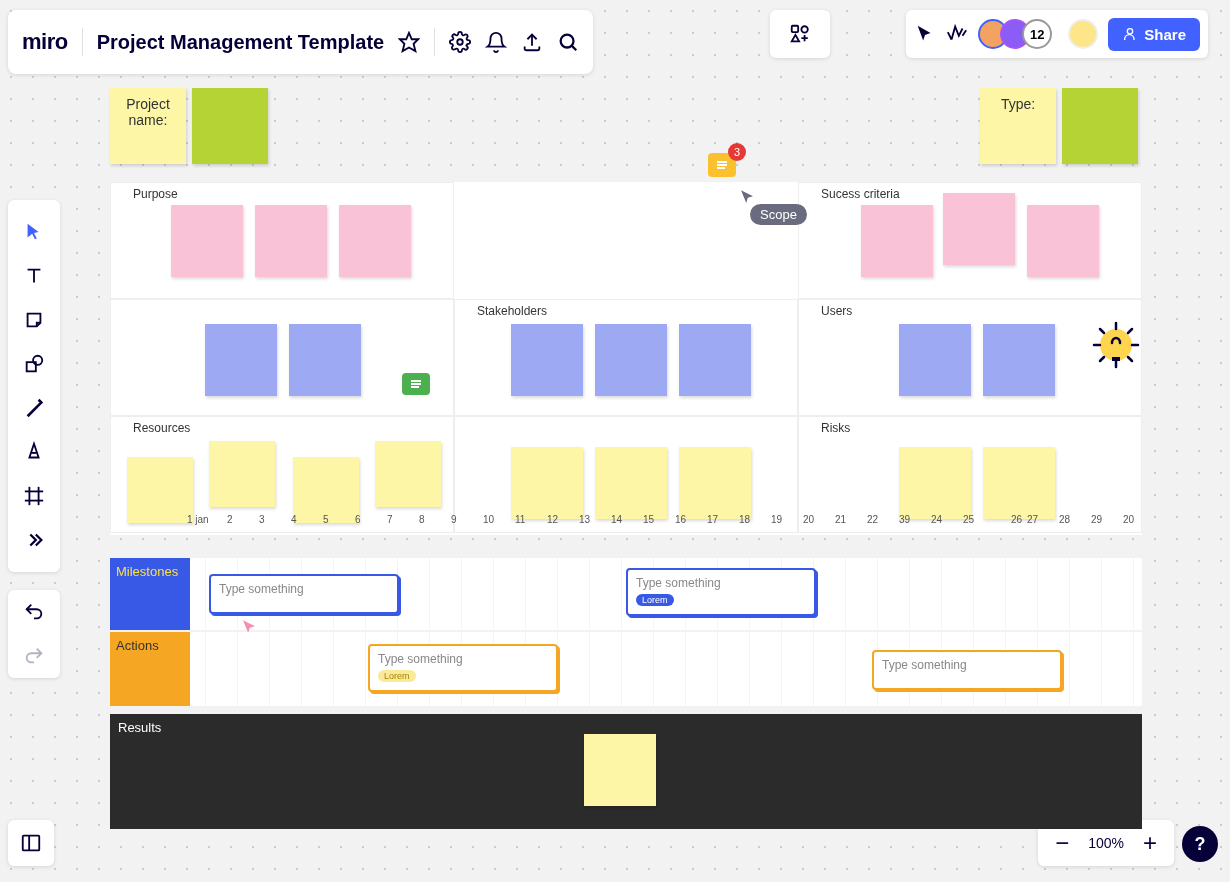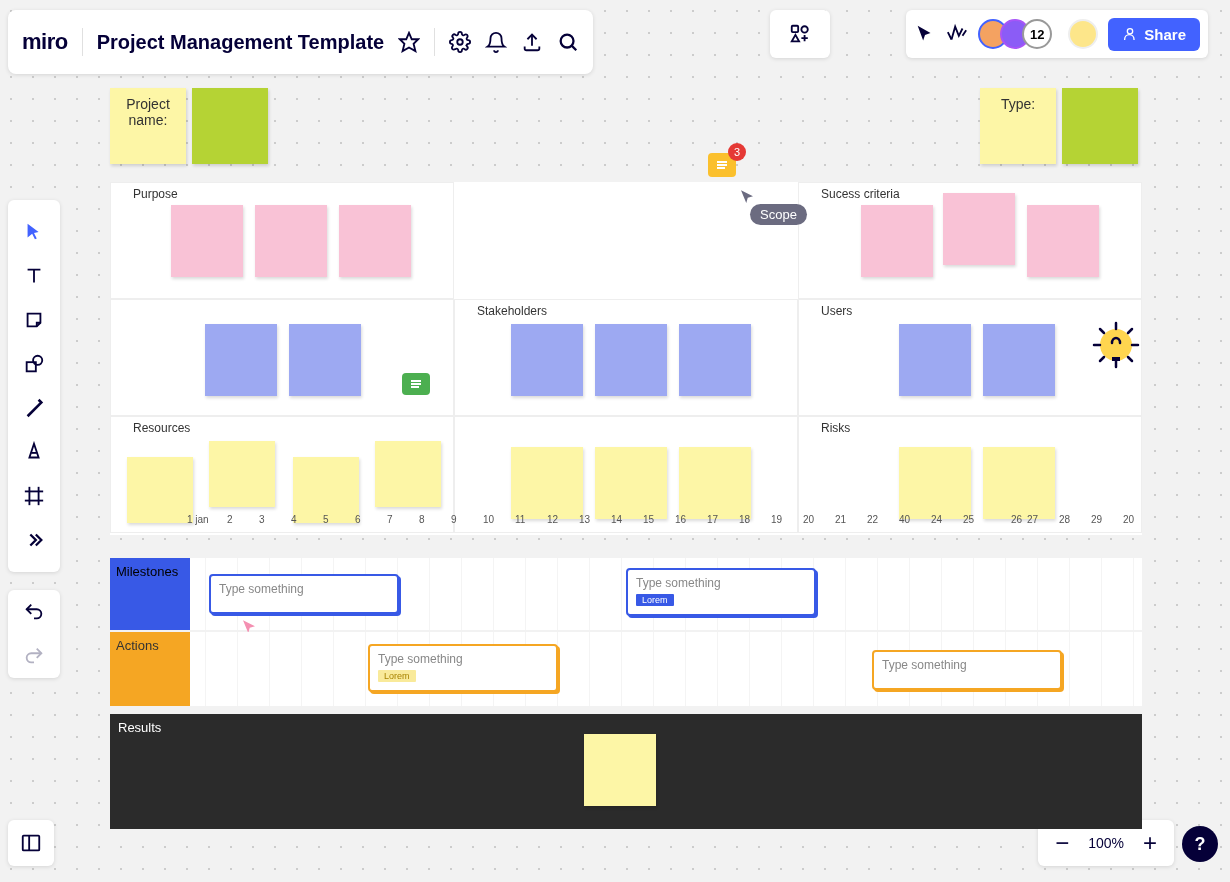--- a/index.html
+++ b/index.html
@@ -168,37 +168,37 @@
 .timeline-labels span { position: absolute; }
 
 .milestones-row, .actions-row {
   position: absolute; left: 0; width: 1032px;
   background: repeating-linear-gradient(to right, #fff 0, #fff 31px, #f4f4f4 31px, #f4f4f4 32px);
 }
 .milestones-row { top: 470px; height: 72px; }
 .actions-row { top: 544px; height: 74px; }
 .row-label {
   position: absolute; left: 0; top: 0; width: 80px;
-  color: #000000; font-size: 13px; padding: 6px;
+  color: #fde047; font-size: 13px; padding: 6px;
 }
 .milestones-row .row-label { background: #3859e6; height: 72px; }
 .actions-row .row-label { background: #f5a623; height: 74px; color: #333; }
 
 .card {
   position: absolute;
   border: 2px solid;
   border-radius: 4px;
   background: #fff;
   padding: 6px 8px;
   font-size: 12px;
   color: #888;
 }
 .card.blue { border-color: #3859e6; box-shadow: 2px 2px 0 #3859e6; }
 .card.yellow { border-color: #f5a623; box-shadow: 2px 2px 0 #f5a623; }
-.tag { display: inline-block; font-size: 9px; padding: 1px 6px; border-radius: 1px; margin-top: 4px; }
+.tag { display: inline-block; font-size: 9px; padding: 1px 6px; border-radius: 6px; margin-top: 4px; }
 .tag.blue { background: #3859e6; color: #fff; }
 .tag.yellow { background: #f9ea9a; color: #a88300; }
 
 
 .results {
   position: absolute; top: 626px; left: 0;
   width: 1032px; height: 115px;
   background: #2b2b2b;
   color: #fff;
   padding: 6px 8px;
@@ -505,21 +505,21 @@
       <span style="left: 469px;">13</span>
       <span style="left: 501px;">14</span>
       <span style="left: 533px;">15</span>
       <span style="left: 565px;">16</span>
       <span style="left: 597px;">17</span>
       <span style="left: 629px;">18</span>
       <span style="left: 661px;">19</span>
       <span style="left: 693px;">20</span>
       <span style="left: 725px;">21</span>
       <span style="left: 757px;">22</span>
-      <span style="left: 789px;">40</span>
+      <span style="left: 789px;">39</span>
       <span style="left: 821px;">24</span>
       <span style="left: 853px;">25</span>
       <span style="left: 885px; margin-left: 16px;">26</span>
       <span style="left: 917px;">27</span>
       <span style="left: 949px;">28</span>
       <span style="left: 981px;">29</span>
       <span style="left: 1013px;">20</span>
     </div>
 
   <div class="milestones-row">

